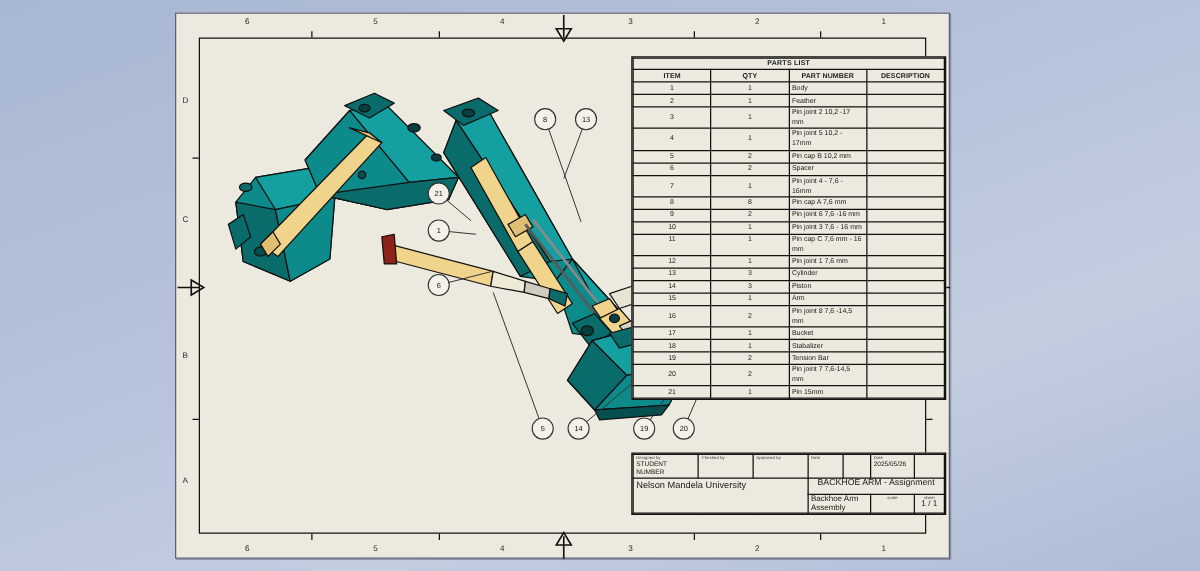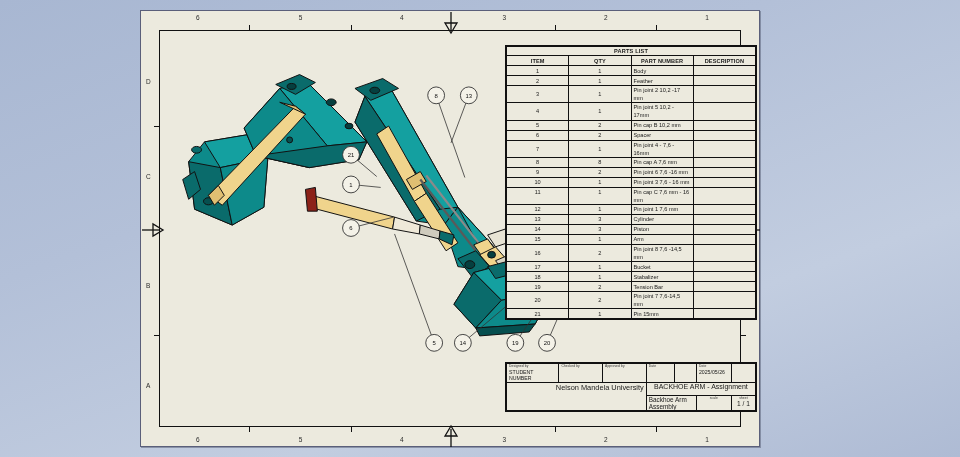--- a/index.html
+++ b/index.html
@@ -60,21 +60,21 @@
   #titleblock{
     position:absolute;left:345px;bottom:14px;width:250px;
     border:1.2px solid #111;background:#eceade;
     font-size:5.4px;color:#1a1a1a;
   }
   #titleblock table{border-collapse:collapse;width:100%;table-layout:fixed;}
   #titleblock td{border:0.7px solid #111;padding:0 2px;vertical-align:top;overflow:hidden;}
   .tb-lbl{font-size:3.3px;color:#333;display:block;line-height:1.25;letter-spacing:.1px;}
   .tb-val{font-size:5.2px;display:block;line-height:1.3;}
   .tb-cell{height:13px;}
-  .tb-uni{height:25px;text-align:right;vertical-align:middle;font-size:7.4px;}
+  .tb-uni{height:25px;text-align:left;vertical-align:middle;font-size:7.4px;}
   .tb-main{height:12px;text-align:center;vertical-align:middle;font-size:7px;}
   .tb-sub{height:13px;vertical-align:middle;font-size:6.4px;padding-left:3px;}
   .tb-small{height:13px;text-align:center;vertical-align:middle;}
   .tb-sheetval{font-size:6.6px;display:block;line-height:1.2;}
 
   
   #drawing{position:absolute;left:0;top:0;width:100%;height:100%;}
   .balloon-txt{font-size:6px;fill:#111;font-family:"Liberation Sans",sans-serif;text-anchor:middle;}
 </style>
 </head>

